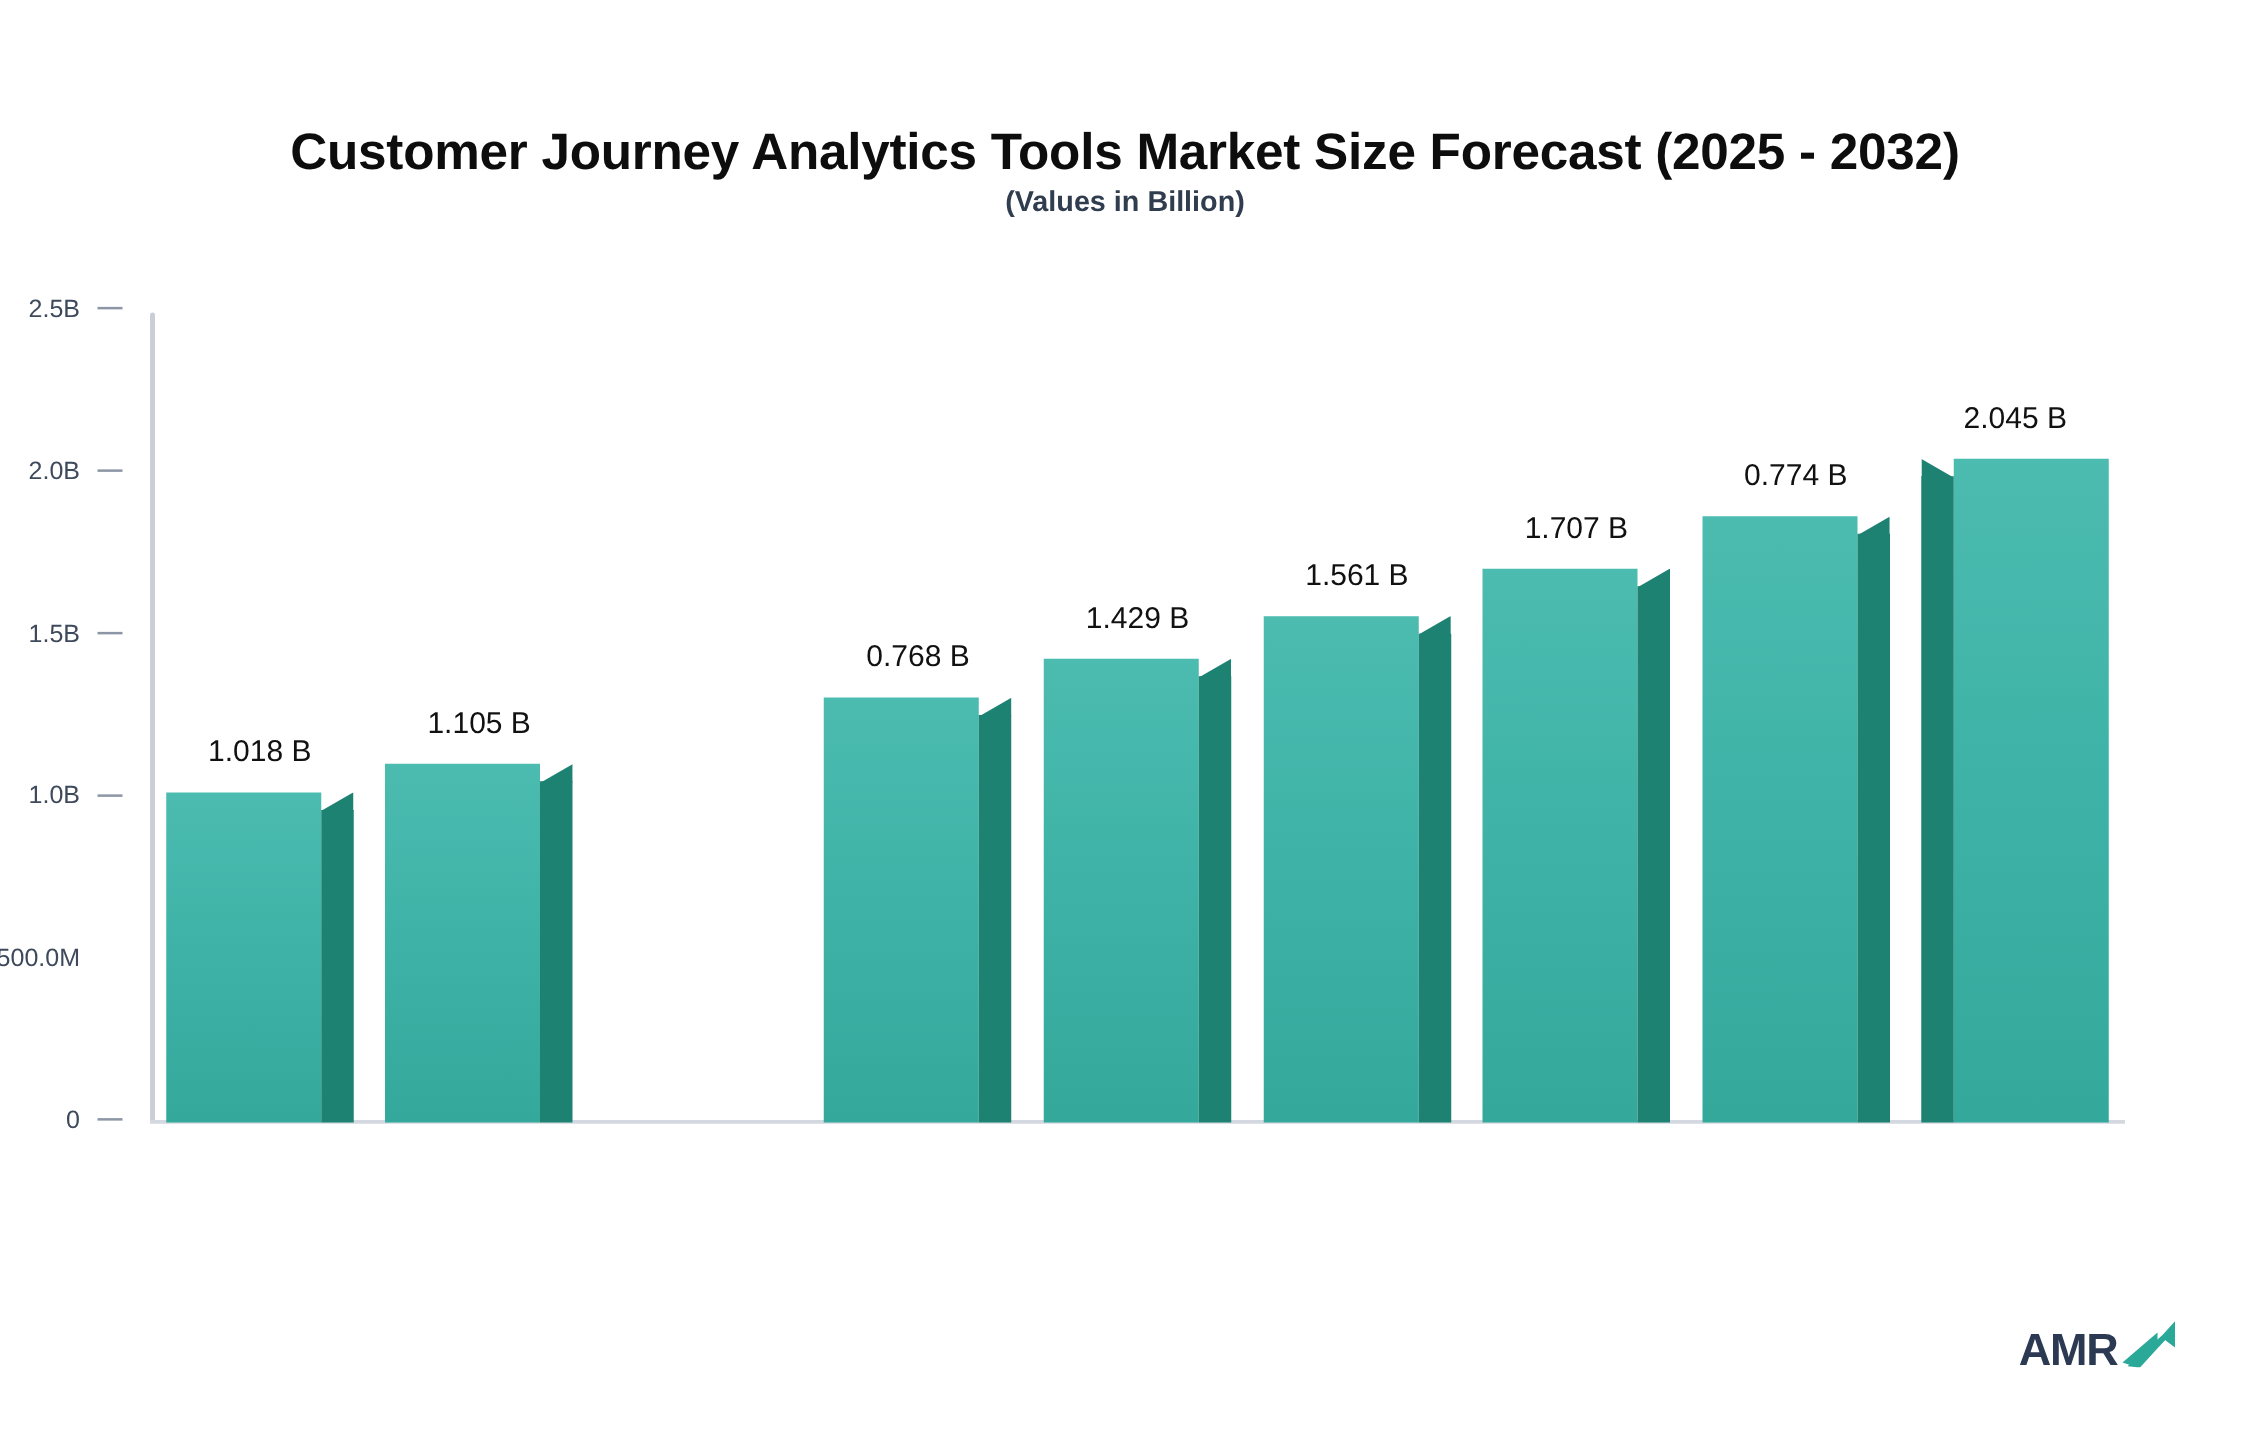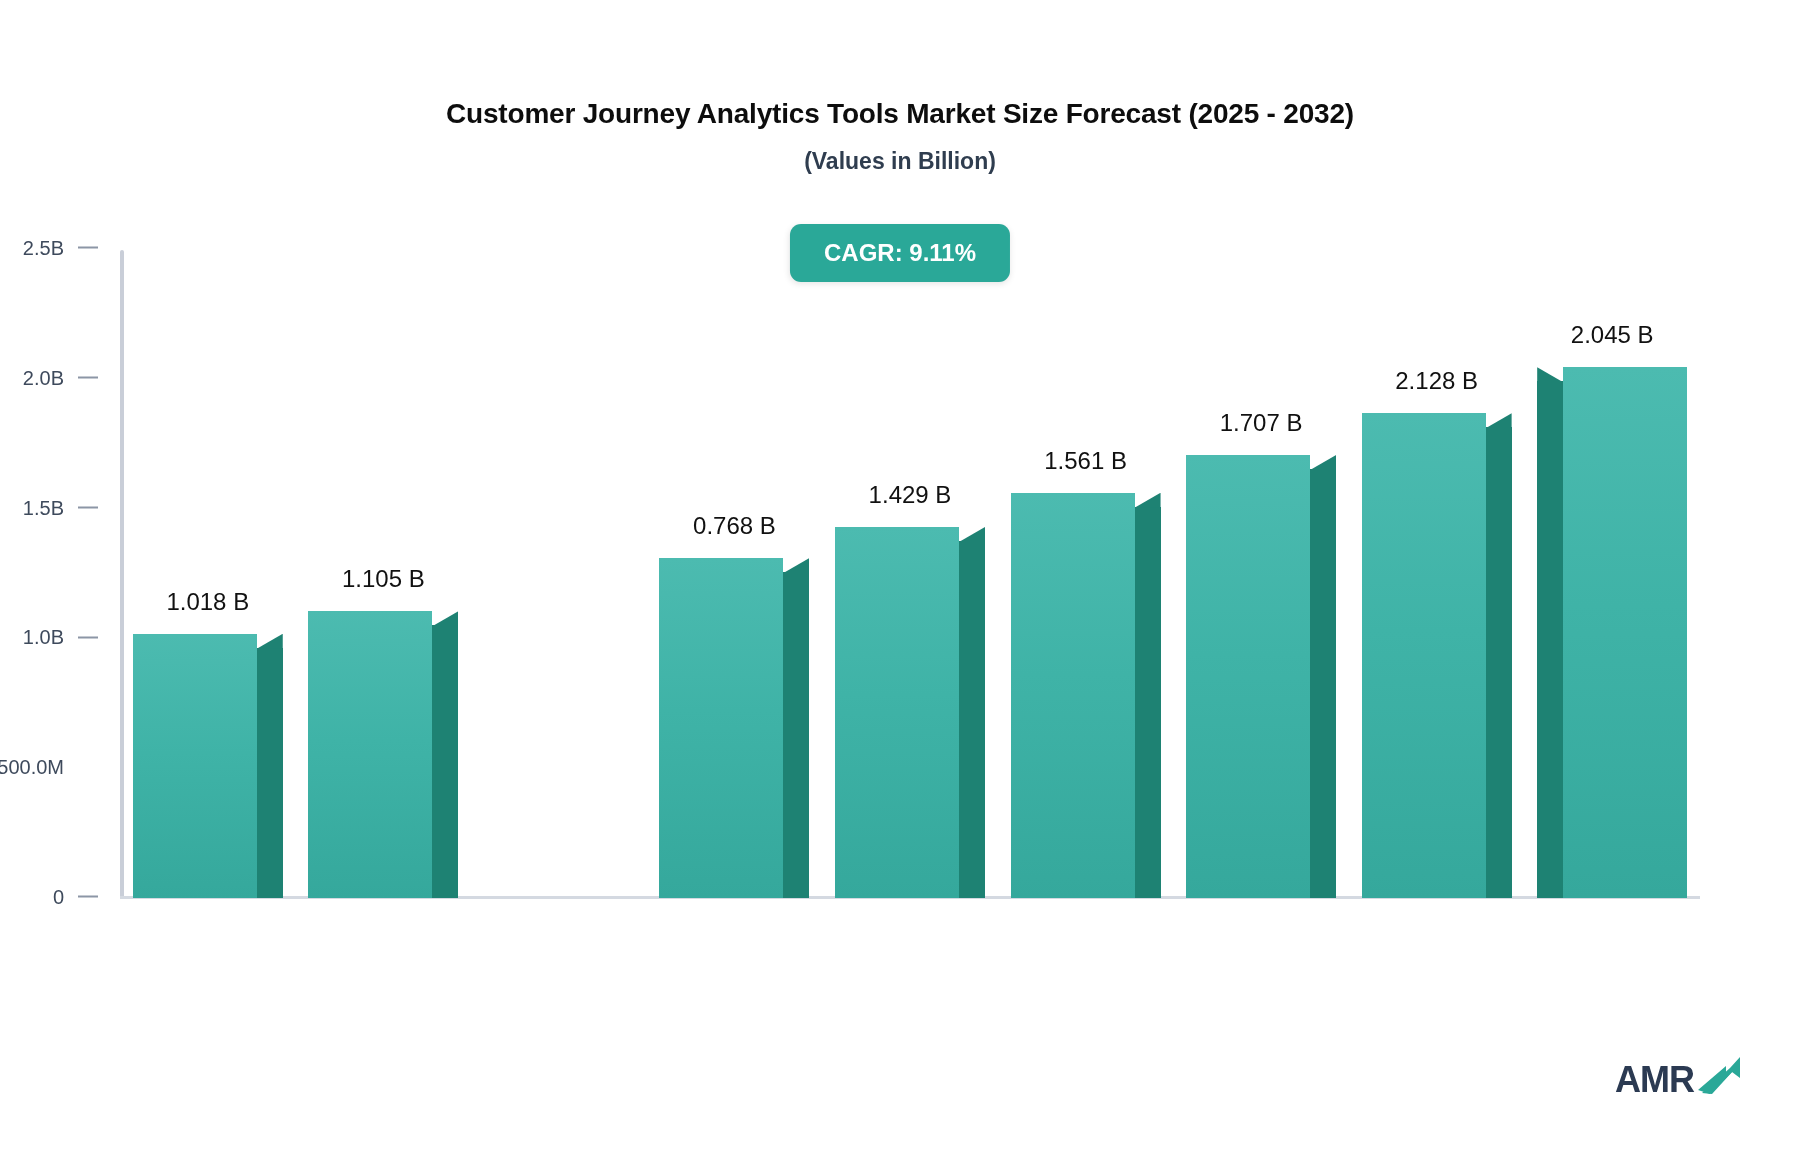--- a/index.html
+++ b/index.html
@@ -6,21 +6,21 @@
   html,body{ background:#ffffff; }
   body{
     width:1800px; height:1156px; position:relative; overflow:hidden;
     font-family:"Liberation Sans", sans-serif; color:#2c3e50;
   }
   .canvas{ position:absolute; inset:0; }
 
   
   .chart-title{
     position:absolute; left:0; right:0; top:98px;
-    text-align:center; font-size:28px; font-weight:bold;
+    text-align:center; font-size:41px; font-weight:bold;
     color:#0d0d0d; letter-spacing:-0.2px;
   }
   .chart-subtitle{
     position:absolute; left:0; right:0; top:148px;
     text-align:center; font-size:23px; font-weight:bold;
     color:#2f3d4f;
   }
   .cagr-badge{
     position:absolute; left:50%; transform:translateX(-50%); top:224px;
     background:#2aa898; color:#ffffff;
@@ -96,21 +96,20 @@
   .amr-arrow{ display:block; margin-bottom:4px; }
 </style>
 </head>
 <body>
 
 <div class="canvas">
 
   <div class="chart-title">Customer Journey Analytics Tools Market Size Forecast (2025 - 2032)</div>
   <div class="chart-subtitle">(Values in Billion)</div>
 
-  <div class="cagr-badge">CAGR: 9.11%</div>
 
   <div class="y-axis-line"></div>
   <div class="x-axis-line"></div>
 
   <div id="yticks">
       <div class="ytick" style="top: 248px;"><span>2.5B</span><span class="dash"></span></div>
       <div class="ytick" style="top: 377.8px;"><span>2.0B</span><span class="dash"></span></div>
       <div class="ytick" style="top: 507.6px;"><span>1.5B</span><span class="dash"></span></div>
       <div class="ytick" style="top: 637.4px;"><span>1.0B</span><span class="dash"></span></div>
       <div class="ytick no-dash" style="top: 767.2px;"><span>500.0M</span><span class="dash"></span></div>
@@ -165,21 +164,21 @@
           <div class="bar-side-cap" style="top: 0px;"></div>
         </div>
         <div class="bar-value" style="bottom: 461.137px; text-align: right;">1.707 B</div>
       </div>
       <div class="bar-slot" style="left: 1228.89px; width: 175.556px;">
         <div class="bar-3d" style="height: 484.673px; left: 12.7778px; width: 150px;">
           <div class="bar-front"></div>
           <div class="bar-side"></div>
           <div class="bar-side-cap" style="top: 0px;"></div>
         </div>
-        <div class="bar-value" style="bottom: 502.673px;">2.128 B</div>
+        <div class="bar-value" style="bottom: 502.673px;">0.774 B</div>
       </div>
       <div class="bar-slot flip" style="left: 1404.44px; width: 175.556px;">
         <div class="bar-3d" style="height: 530.882px; left: 12.7778px; width: 150px;">
           <div class="bar-front"></div>
           <div class="bar-side"></div>
           <div class="bar-side-cap" style="top: 0px;"></div>
         </div>
         <div class="bar-value" style="bottom: 548.882px;">2.045 B</div>
       </div>
     </div>

